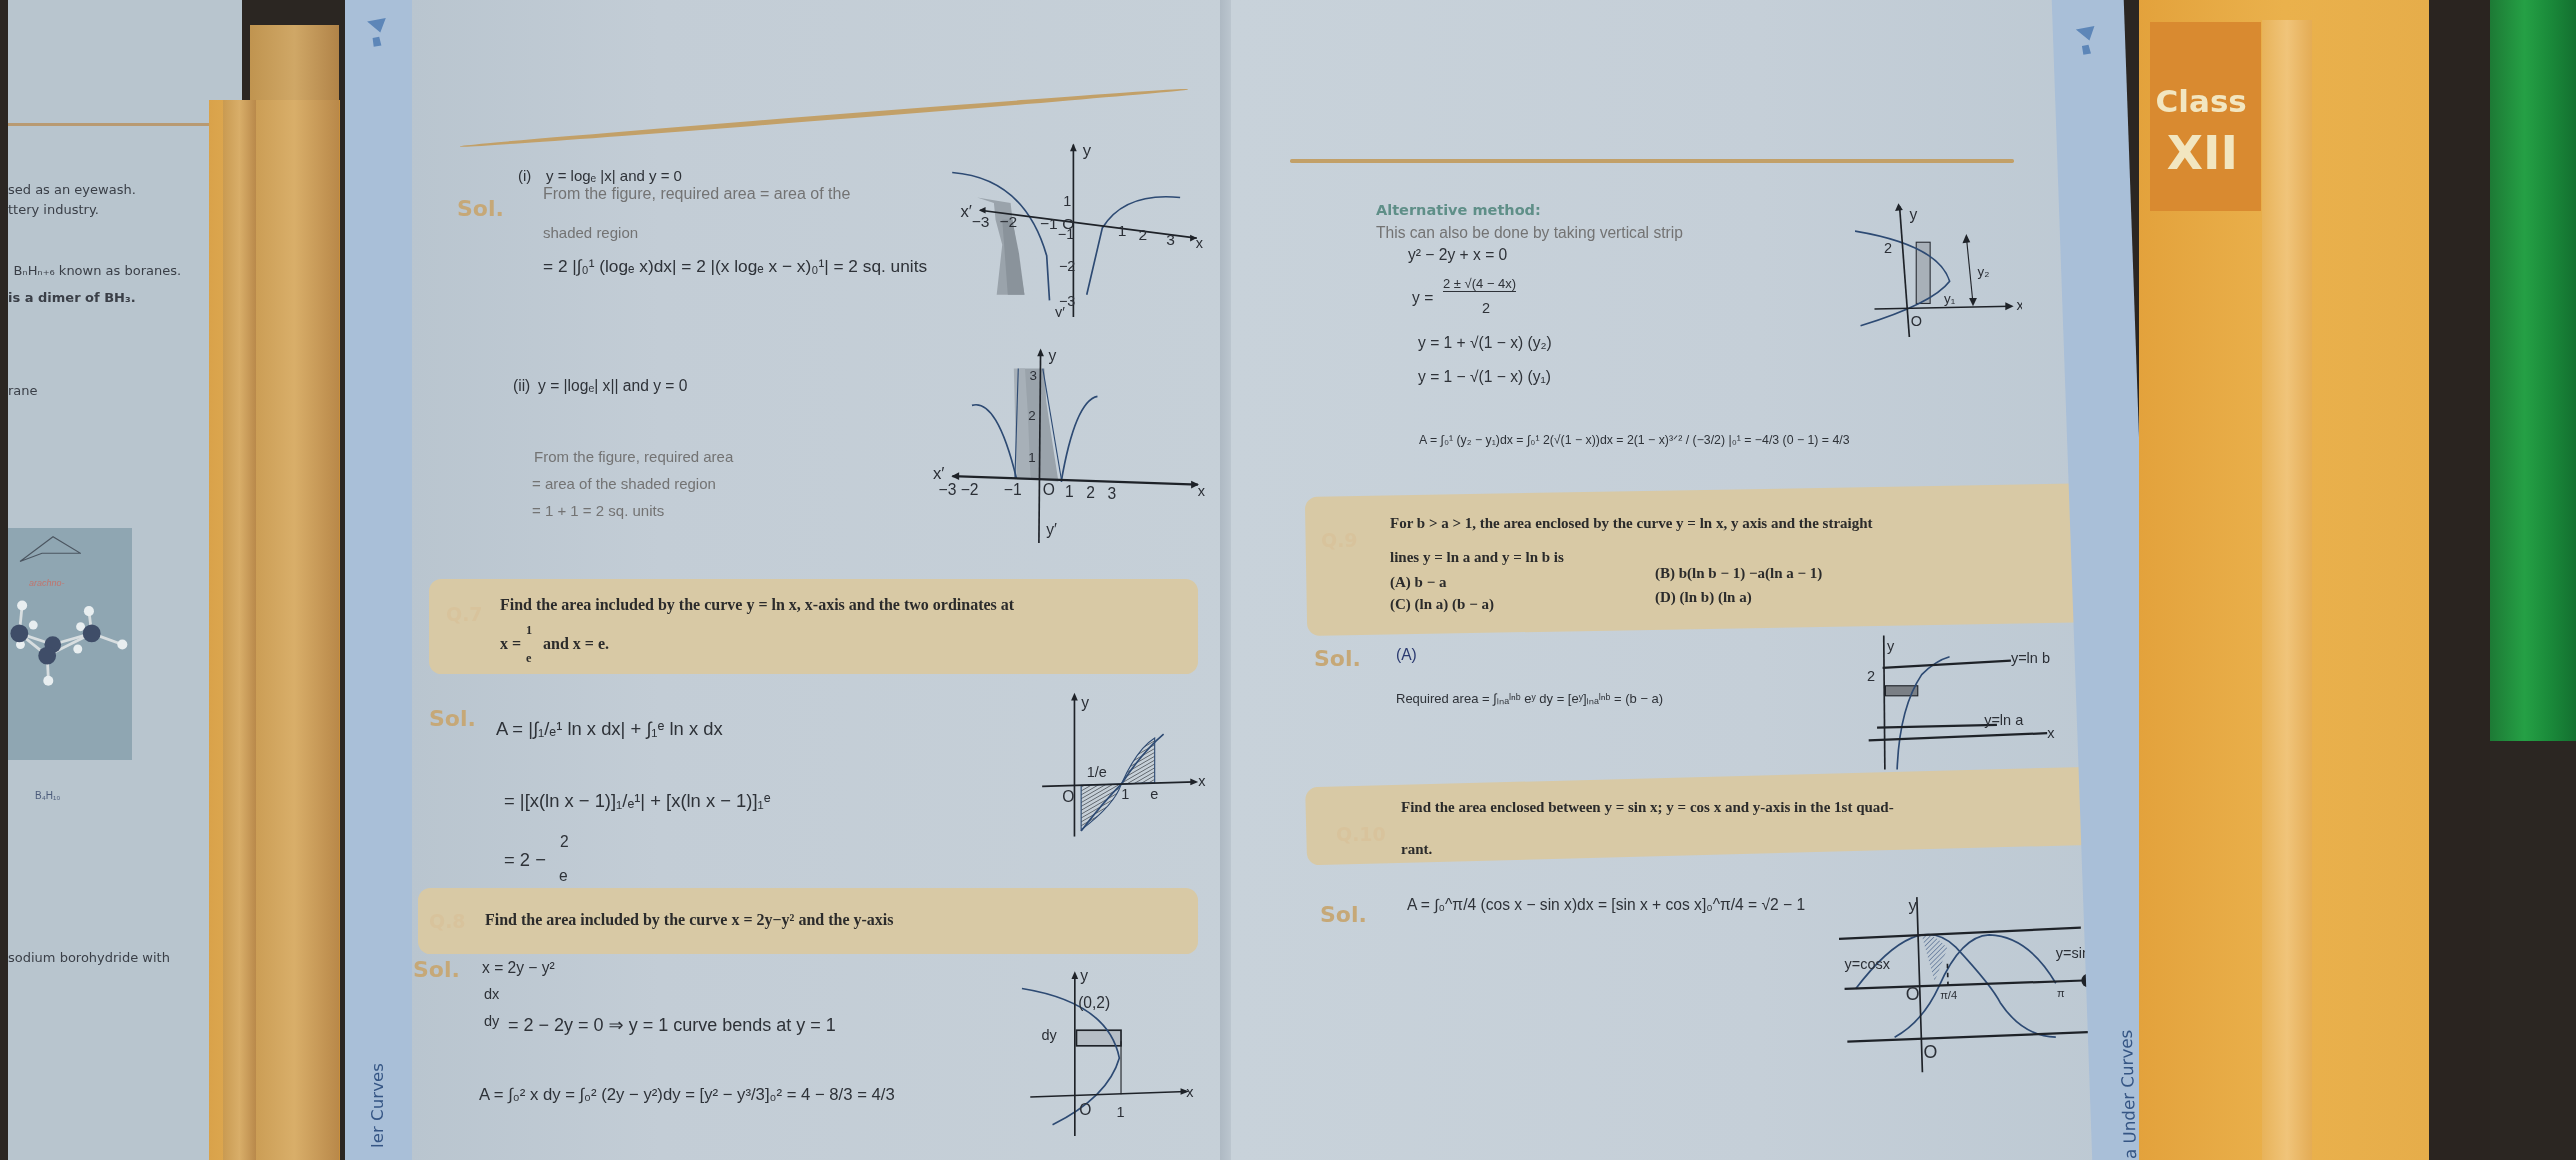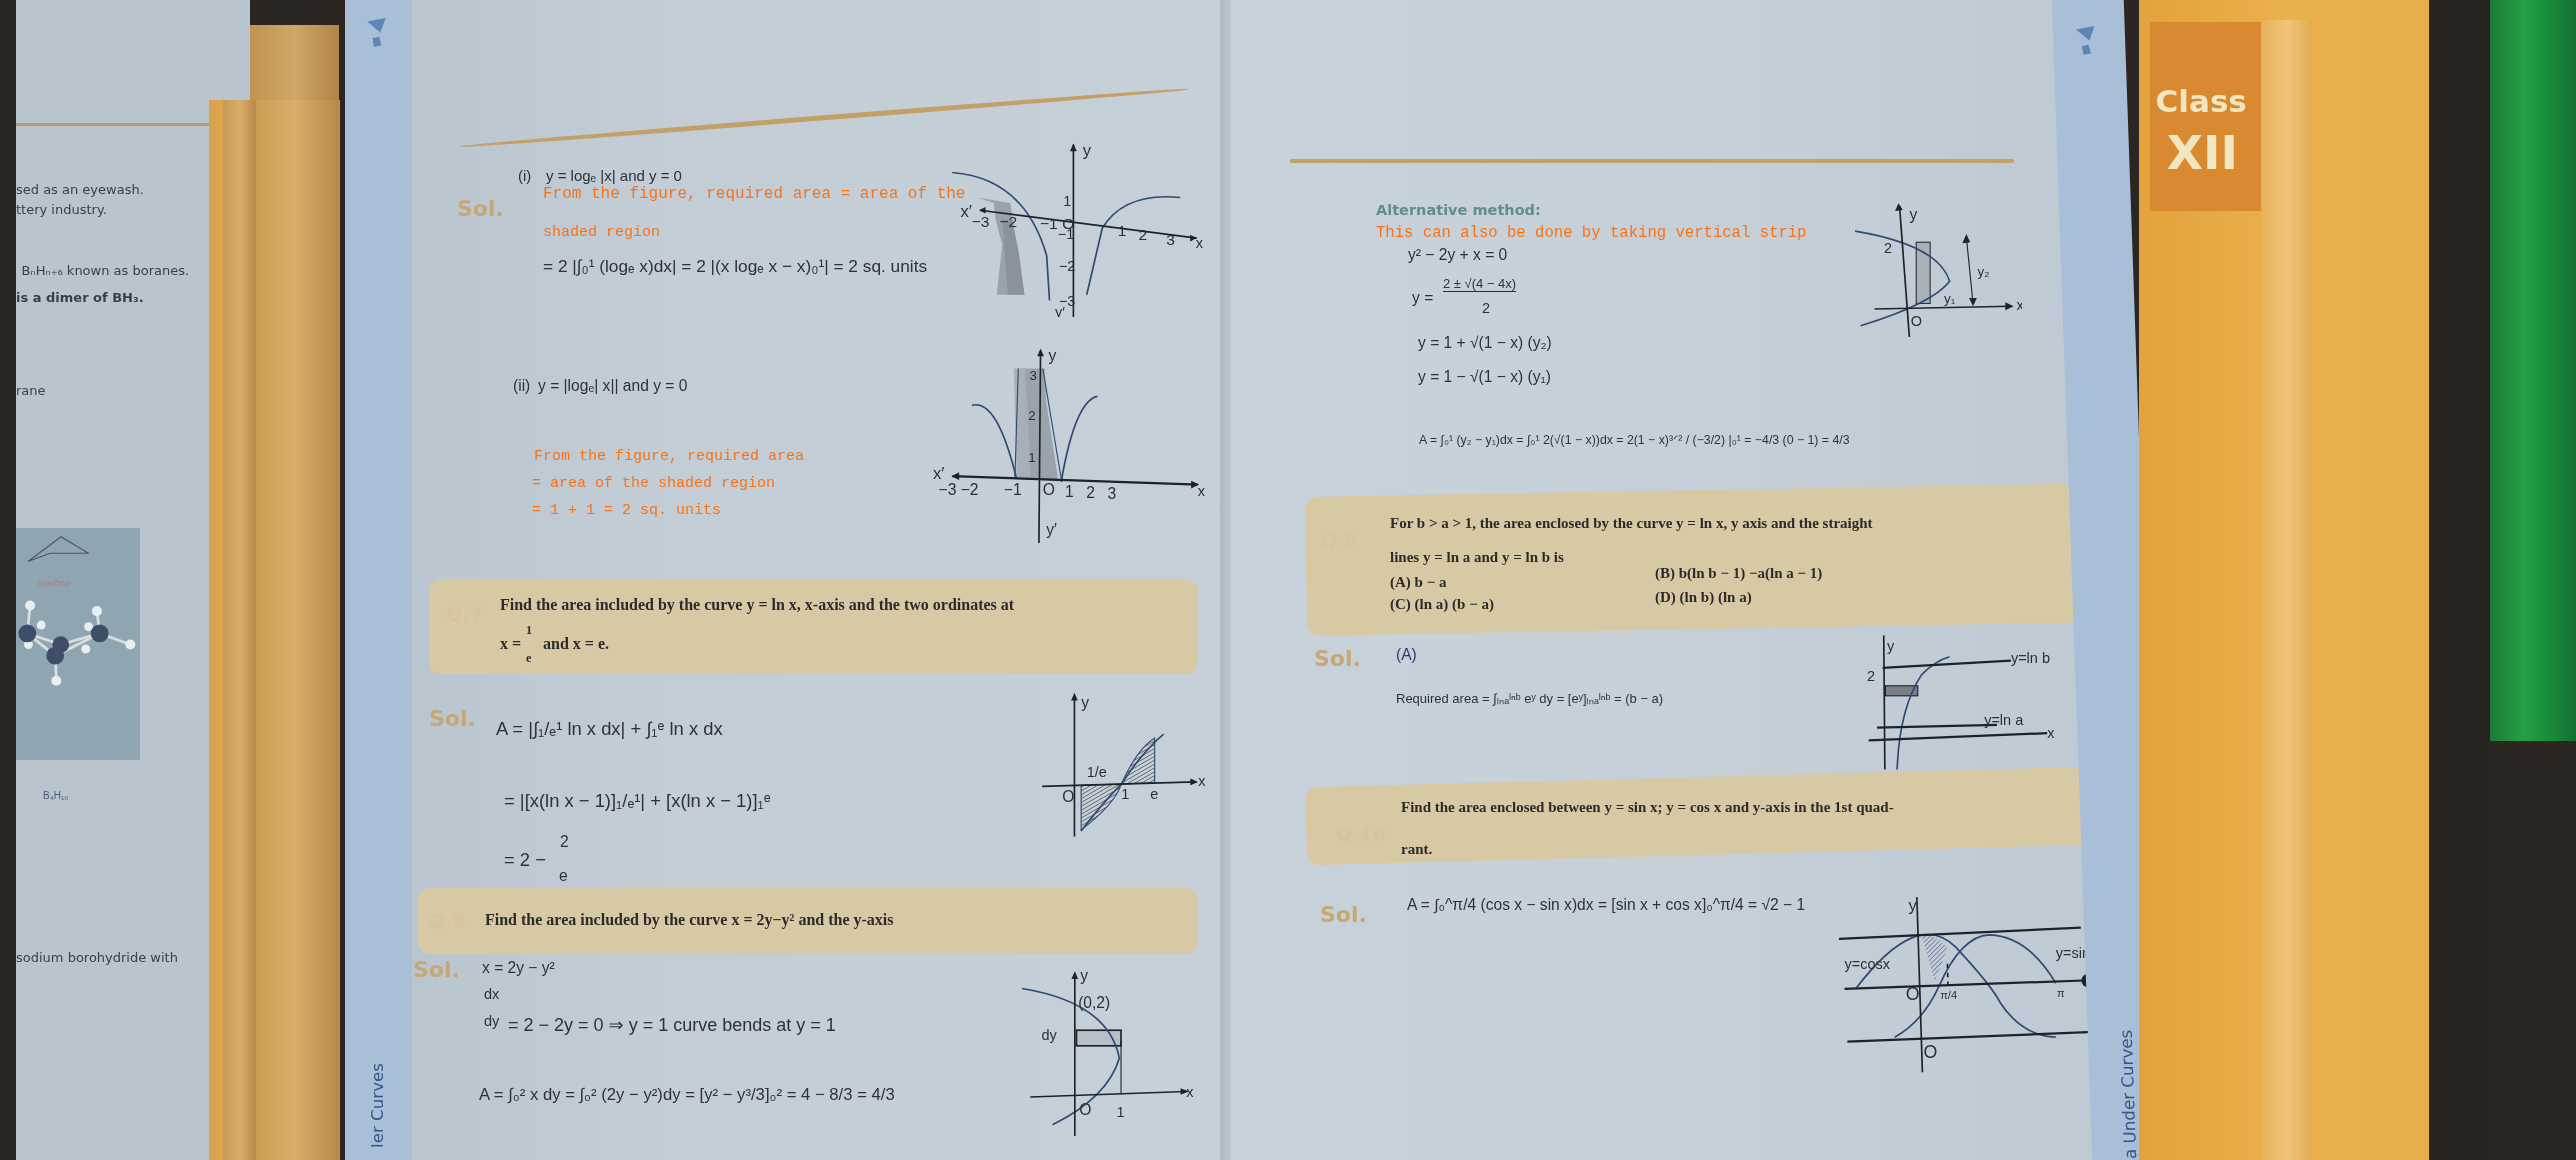--- a/index.html
+++ b/index.html
@@ -5,21 +5,21 @@
   * { box-sizing: border-box; margin: 0; padding: 0; }
   html, body { width: 2576px; height: 1161px; overflow: hidden; background: #1c1a18; }
   body { position: relative; font-family: "Liberation Sans", sans-serif; color: #2a2d33; }
 
   .abs { position: absolute; }
 
   
   .desk { left:0; top:0; width:2576px; height:1161px; background: linear-gradient(90deg,#2b2622 0%, #2b2622 100%); }
 
   
-  .left-page { left:16px; top:0; width:234px; height:1161px; background:#b8c5ce; }
+  .left-page { left:8px; top:0; width:234px; height:1161px; background:#b8c5ce; }
   .left-page .text { font-family: "DejaVu Sans", sans-serif; font-size: 13px; color:#3a3f47; white-space:nowrap; }
   .left-page .bold { font-weight:bold; }
   .rule-left { left:0; top:123px; width:212px; height:2.8px; background:#b89a72; }
   .molecule-box { left:0; top:528px; width:124px; height:232px; background:#8fa6b2; }
   .arachno { color:#c0756e; font-size:9px; font-style:italic; }
 
   
   .tab-yellow { background: linear-gradient(90deg,#d9a24a,#e8b760 60%,#c98f3a); }
   .tab-sticker { background: linear-gradient(90deg,#c89a52,#d8ae6a,#b8884a); opacity:0.95; }
 
@@ -38,21 +38,21 @@
 
   .orange-rule { height:3.3px; background:#c2a068; border-radius:1.7px; }
 
   
   .mt { font-family: "Liberation Sans Narrow", "Liberation Sans", sans-serif; font-size: 16.7px; color:#2e3238; white-space:nowrap; }
   .sol { font-family:"DejaVu Sans", sans-serif; font-weight:bold; color:#c6a877; font-size:22px; }
   .qnum { font-family:"DejaVu Sans", sans-serif; font-weight:bold; color:#d8c39c; font-size:19px; }
   .qbox { background:#d8c9a5; border-radius:12.3px; }
   .qtext { font-family:Liberation Serif, serif; font-weight:bold; color:#2b2b2b; font-size:16px; white-space:nowrap; }
   .alt-head { font-family:"DejaVu Sans", sans-serif; font-weight:bold; color:#5f8f88; font-size:14.5px; }
-  .body-text { font-family:Liberation Mono, monospace; color:#f97316; font-size:15px; white-space:nowrap; }
+  .body-text { font-family:Liberation Sans, sans-serif; color:#737373; font-size:15px; white-space:nowrap; }
 
   svg text { font-family: "Liberation Sans", sans-serif; fill:#2b2f36; }
 </style>
 </head>
 <body>
 
 <div class="abs desk"></div>
 
 <div class="abs left-page">
   <div class="abs rule-left"></div>

